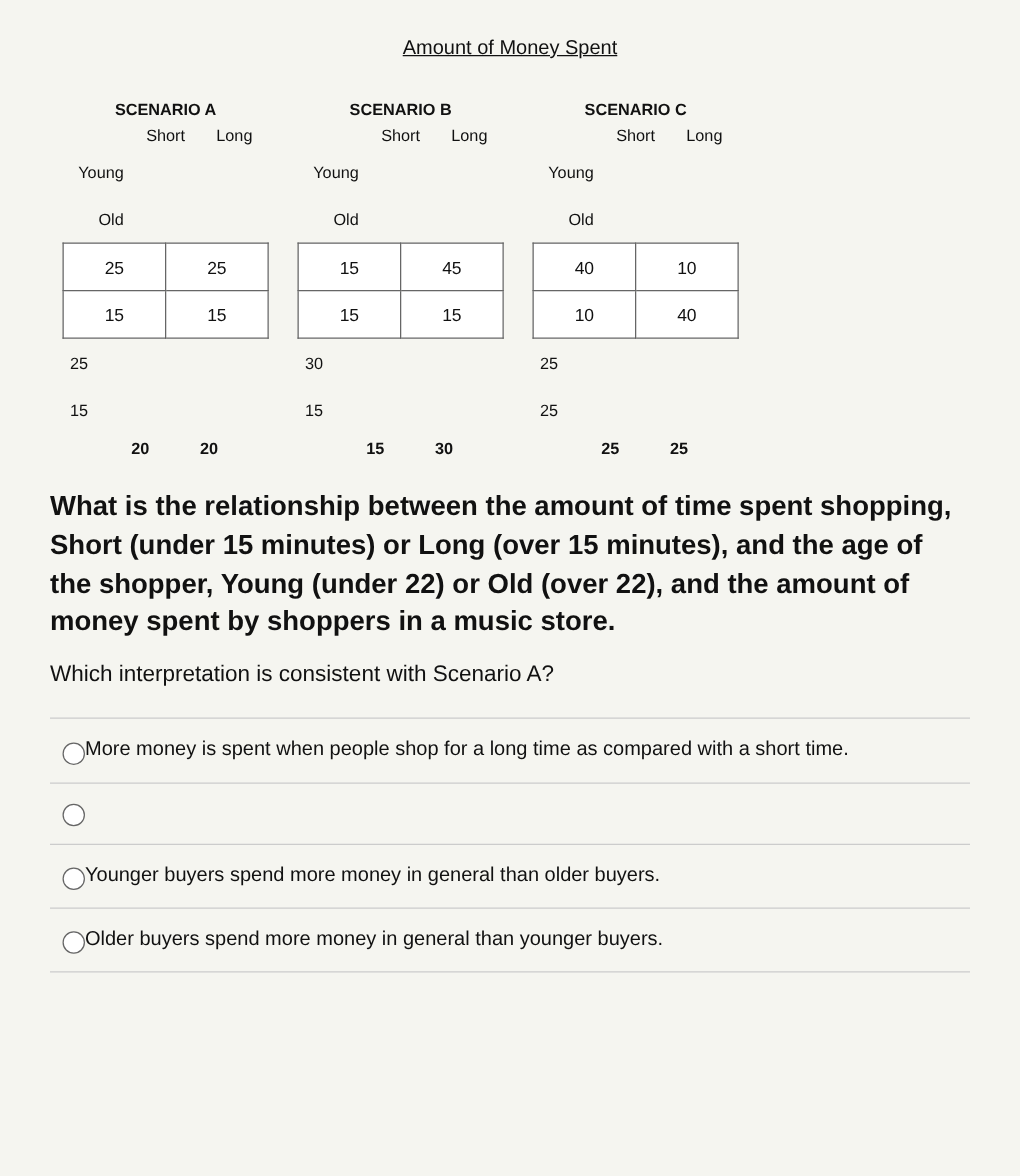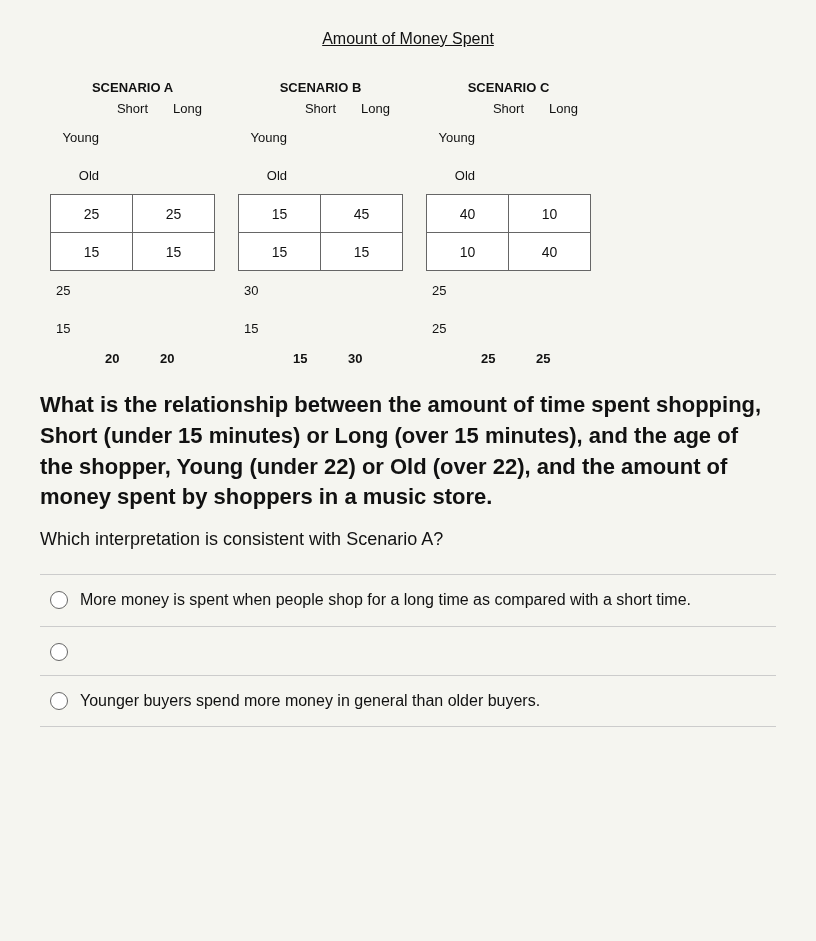--- a/index.html
+++ b/index.html
@@ -130,24 +130,24 @@
       font-weight: normal;
       margin-bottom: 24px;
     }
 
     .answer-options {
       margin-top: 10px;
     }
 
     .answer-option {
       display: flex;
-      align-items: flex-start;
+      align-items: flex-end;
       padding: 14px 10px;
       border-bottom: 1px solid #ccc;
-      gap: 12px;
+      gap: 0;
     }
 
     .answer-option:first-child {
       border-top: 1px solid #ccc;
     }
 
     .radio-circle {
       width: 18px;
       height: 18px;
       border: 1.5px solid #666;
@@ -283,13 +283,17 @@
     <div class="radio-circle"></div>
     <div class="answer-text">More money is spent when people shop for a long time as compared with a short time.</div>
   </div>
   <div class="answer-option">
     <div class="radio-circle"></div>
   </div>
   <div class="answer-option">
     <div class="radio-circle"></div>
     <div class="answer-text">Younger buyers spend more money in general than older buyers.</div>
   </div>
+  <div class="answer-option">
+    <div class="radio-circle"></div>
+    <div class="answer-text">Older buyers spend more money in general than younger buyers.</div>
+  </div>
 </div>
 
 </body></html>

